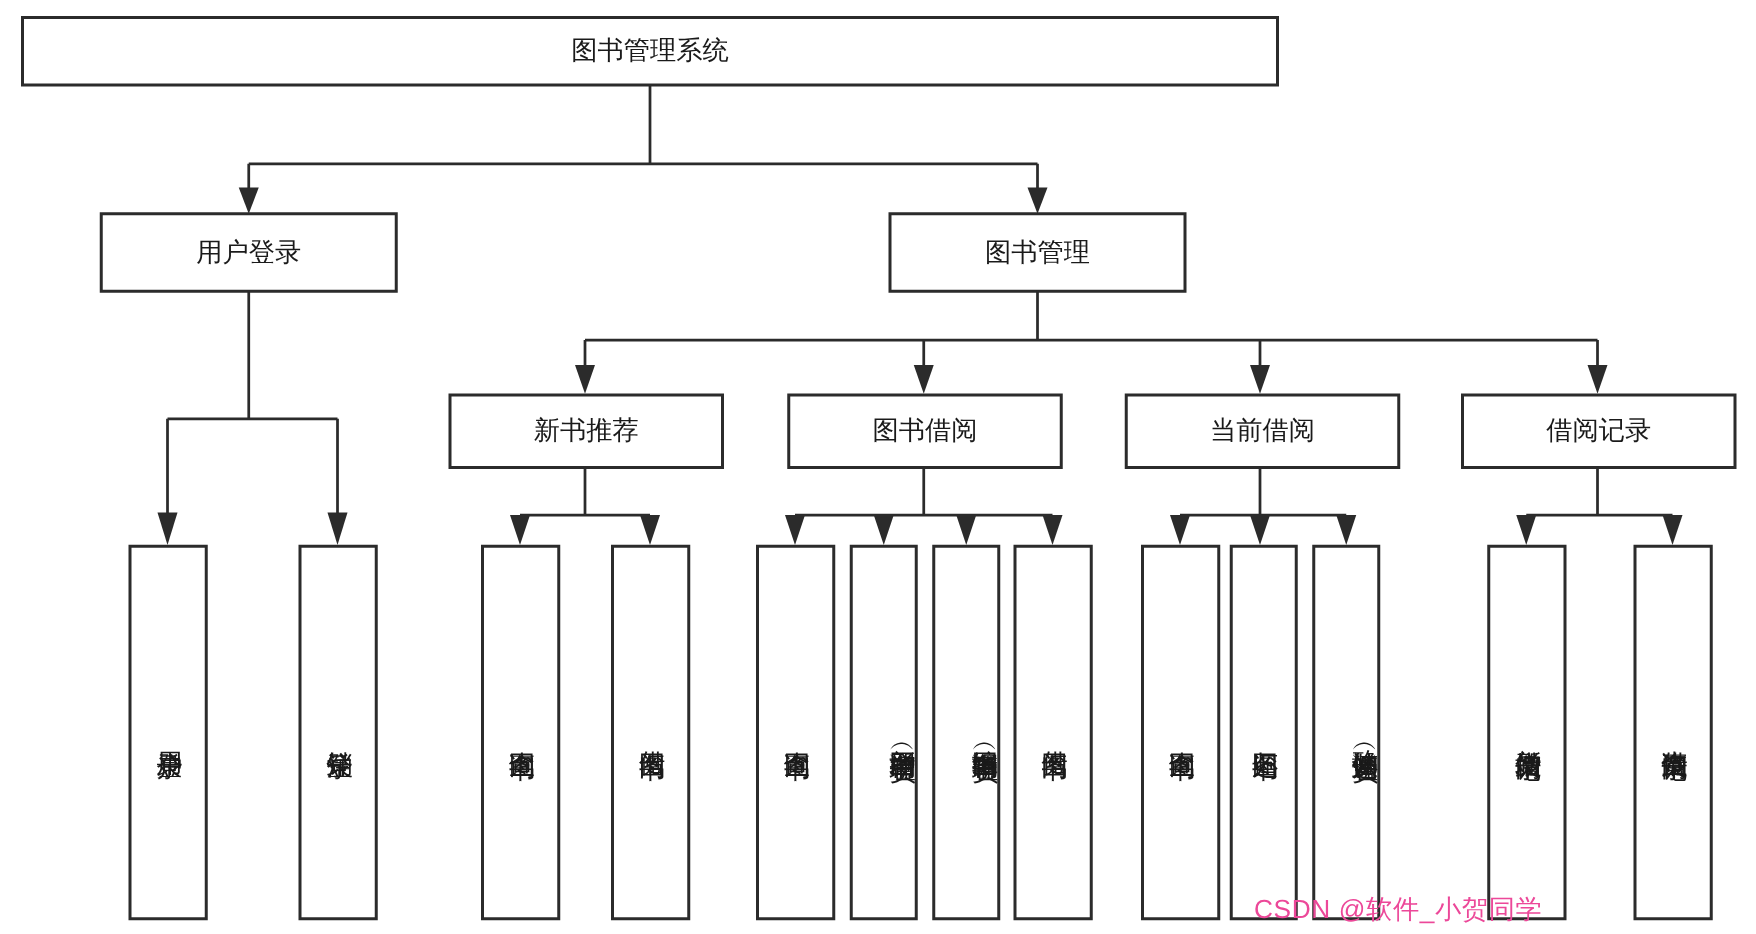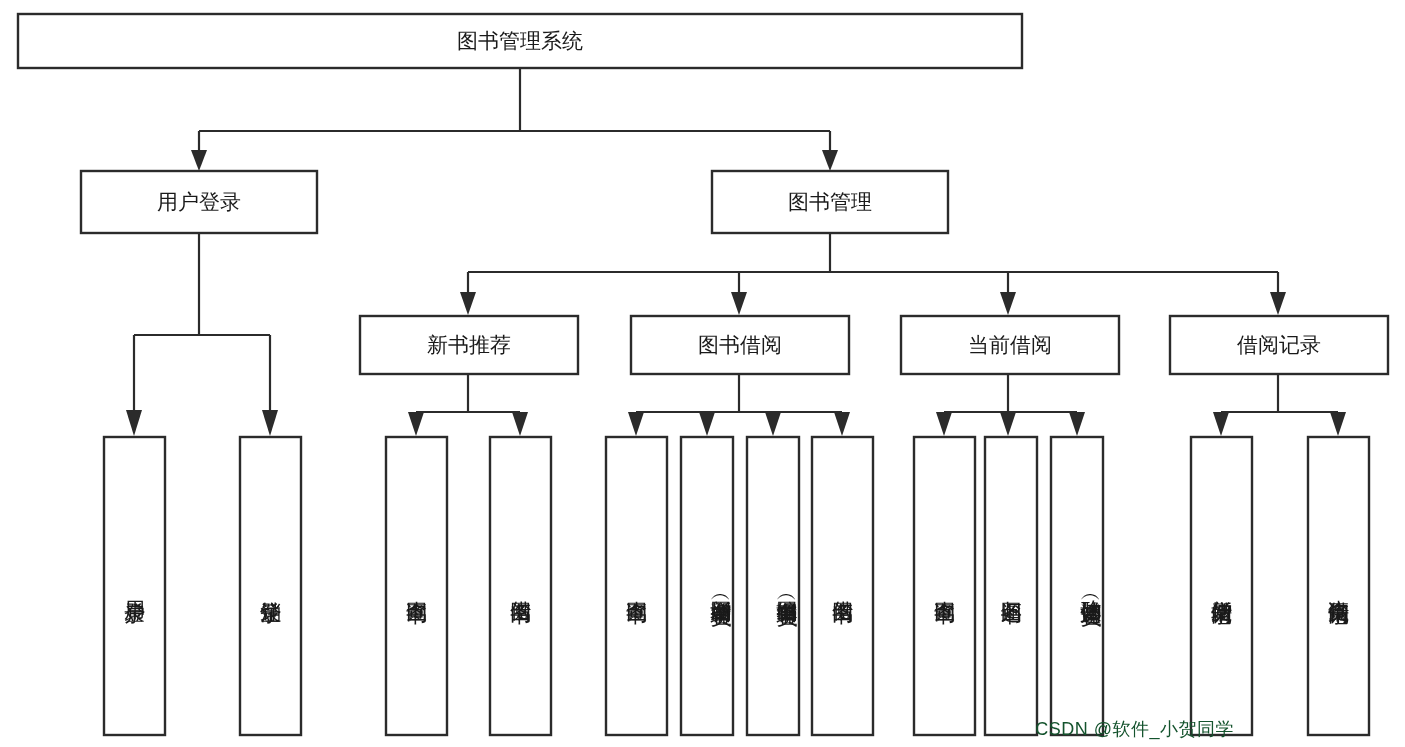--- a/index.html
+++ b/index.html
@@ -62,22 +62,22 @@
     color: #1a1a1a;
     letter-spacing: 1px;
     white-space: nowrap;
     pointer-events: none;
   }
   #watermark {
     position: absolute;
     right: 8px;
     bottom: 6px;
     font-family: "Liberation Sans", "DejaVu Sans", sans-serif;
-    font-size: 18px;
-    color: #14532d;
+    font-size: 21px;
+    color: #ec4899;
     letter-spacing: 0.5px;
     user-select: none;
   }
 </style>
 </head>
 <body>
 
 <div id="diagram-root">
 
   <svg class="flow" viewBox="0 0 1405 747" xmlns="http://www.w3.org/2000/svg">

